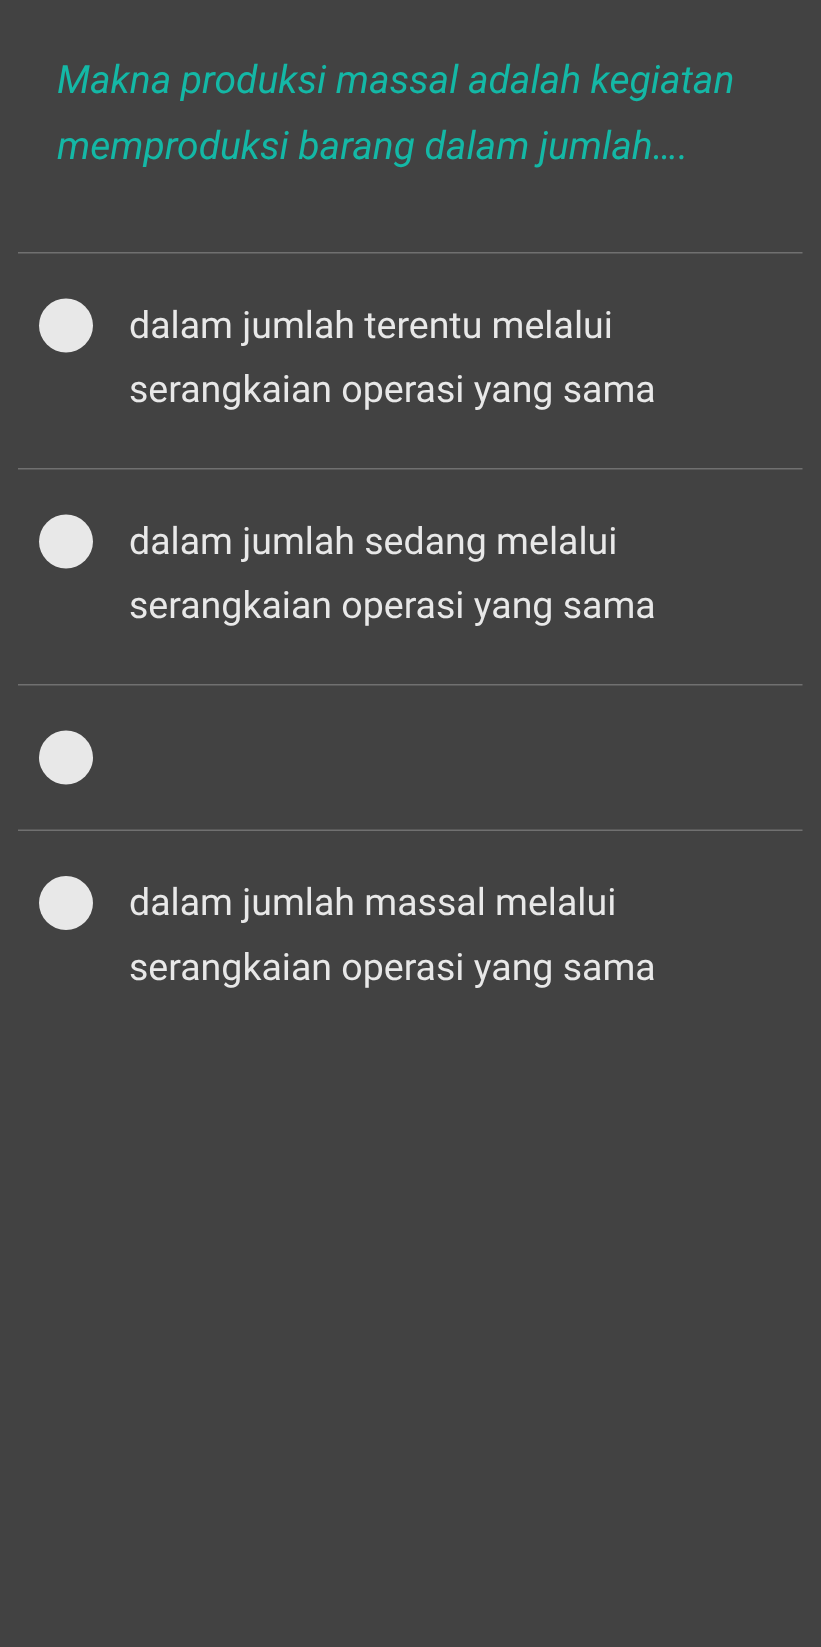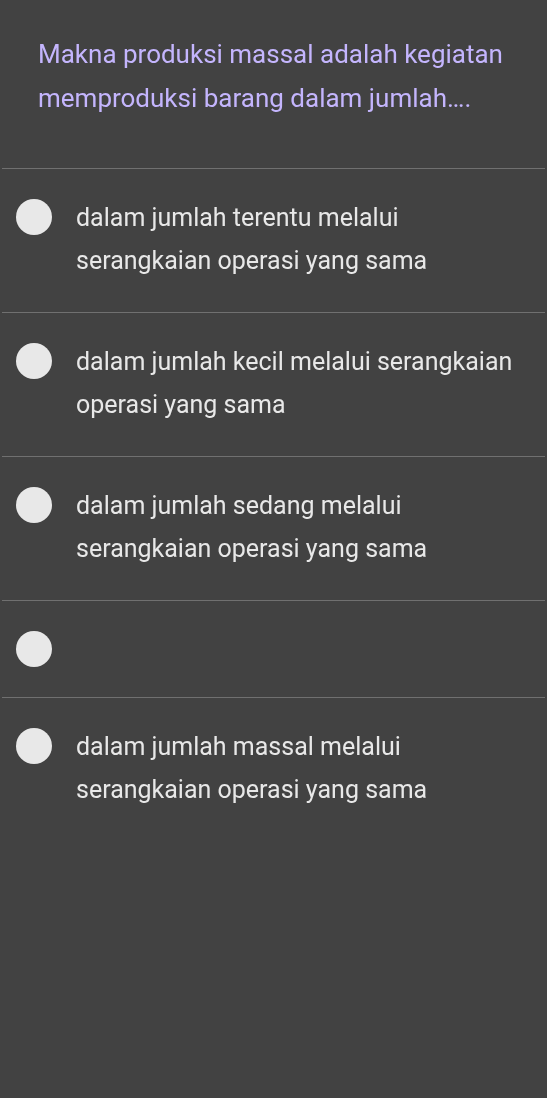--- a/index.html
+++ b/index.html
@@ -14,25 +14,26 @@
       min-height: 1098px;
       color: #e8e8e8;
     }
     .question-container {
       padding: 32px 38px 0 38px;
     }
     .question-text {
       font-size: 26px;
       line-height: 1.7;
       font-weight: 400;
-      color: #c4b5fd;
+      color: #14b8a6;
       padding-bottom: 48px;
+      font-style: italic;
     }
     .options-container {
-      padding: 0 2px;
+      padding: 0 12px;
     }
     .option {
       display: flex;
       align-items: flex-start;
       padding: 28px 20px 30px 14px;
       border-top: 1px solid #707070;
       cursor: pointer;
     }
     .option-radio {
       width: 36px;
@@ -67,26 +68,20 @@
 </div>
 
 <div class="options-container">
   <div class="option">
     <div class="option-radio">
       <span class="option-letter">A</span>
     </div>
     <div class="option-text">dalam jumlah terentu melalui serangkaian operasi yang sama</div>
   </div>
 
-  <div class="option">
-    <div class="option-radio">
-      <span class="option-letter">B</span>
-    </div>
-    <div class="option-text">dalam jumlah kecil melalui serangkaian operasi yang sama</div>
-  </div>
 
   <div class="option">
     <div class="option-radio">
       <span class="option-letter">C</span>
     </div>
     <div class="option-text">dalam jumlah sedang melalui serangkaian operasi yang sama</div>
   </div>
 
   <div class="option">
     <div class="option-radio">

